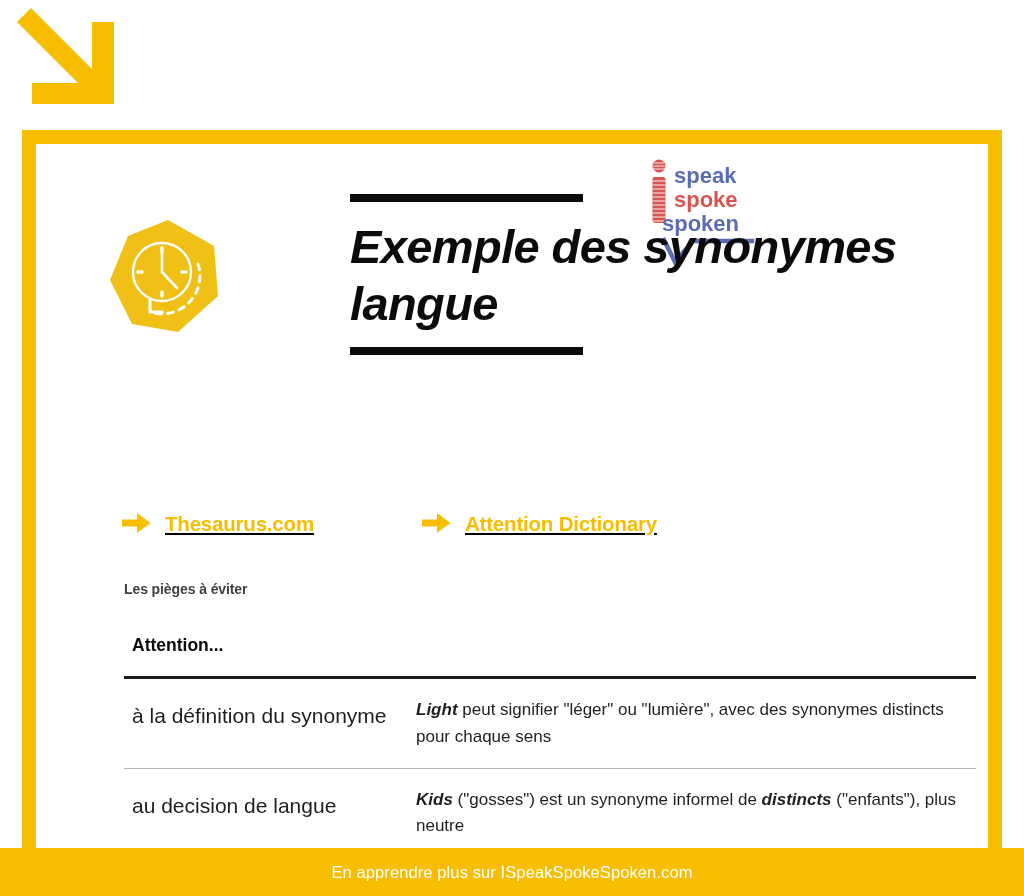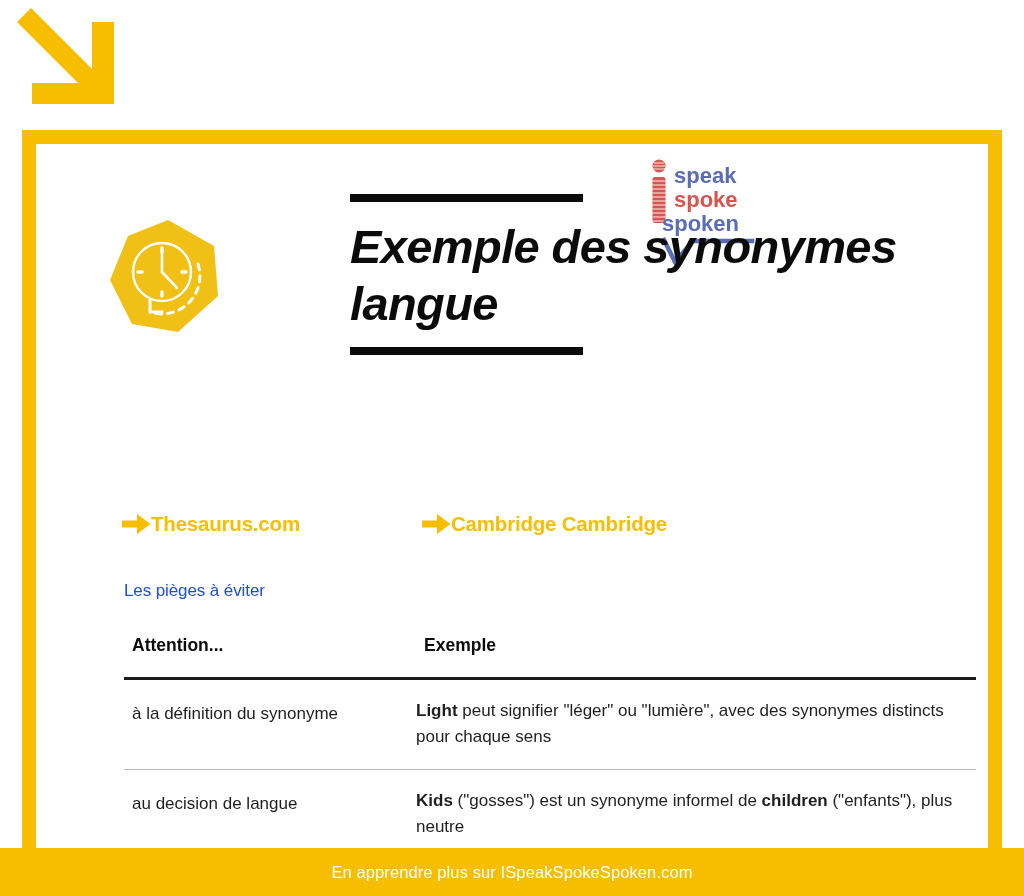--- a/index.html
+++ b/index.html
@@ -127,42 +127,43 @@
   .links-row {
     position: absolute;
     left: 86px;
     top: 368px;
     width: 860px;
     display: flex;
     align-items: center;
   }
   .link-item {
     display: flex;
-    align-items: center;
+    gap: 14px;
     cursor: pointer;
+    text-decoration: underline;
   }
   .link-item.l1 { width: 300px; }
   .link-item.l2 { width: 345px; }
   .link-item.l3 { width: 215px; }
   .link-label {
     color: #F7BE00;
     font-size: 20.5px;
     font-weight: 700;
     letter-spacing: -.2px;
     white-space: nowrap;
   }
 
   
   .pitfalls-heading {
     position: absolute;
     left: 88px;
     top: 437px;
-    color: #1d4ed8;
-    font-size: 17px;
-    font-weight: 400;
+    color: #404040;
+    font-size: 14px;
+    font-weight: 700;
     letter-spacing: -.1px;
   }
 
   
   .table {
     position: absolute;
     left: 88px;
     top: 488px;
     width: 852px;
   }
@@ -180,33 +181,34 @@
   }
   .tbody .trow {
     border-bottom: 1px solid #b8b8b8;
   }
   .tcell {
     box-sizing: border-box;
   }
   .col-a {
     width: 292px;
     padding: 21px 16px 21px 8px;
-    font-size: 17px;
+    font-size: 21px;
     line-height: 1.5;
     color: #1f1f1f;
   }
   .col-b {
     width: 560px;
     padding: 18px 4px 18px 0;
     font-size: 17px;
     line-height: 1.55;
     color: #1f1f1f;
   }
   .col-b b {
     font-weight: 700;
+    font-style: italic;
   }
 </style>
 </head>
 <body>
 
 <div class="poster">
 
   <svg class="corner-arrow" viewBox="0 0 100 100" xmlns="http://www.w3.org/2000/svg">
     <path d="M3 14 L17 0 L78 61 L78 14 L100 14 L100 96 L18 96 L18 75 L64 75 Z" fill="#F7BE00"></path>
   </svg>
@@ -255,41 +257,40 @@
         <svg width="29" height="22" viewBox="0 0 29 22">
           <path d="M0 7.5 h15 V1 L28.5 11 L15 21 v-6.5 H0 Z" fill="#F7BE00"></path>
         </svg>
         <span class="link-label">Thesaurus.com</span>
       </div>
 
       <div class="link-item l2">
         <svg width="29" height="22" viewBox="0 0 29 22">
           <path d="M0 7.5 h15 V1 L28.5 11 L15 21 v-6.5 H0 Z" fill="#F7BE00"></path>
         </svg>
-        <span class="link-label">Cambridge Cambridge</span>
+        <span class="link-label">Attention Dictionary</span>
       </div>
 
 
     </div>
 
     <div class="pitfalls-heading">Les pièges à éviter</div>
 
     <div class="table">
       <div class="trow thead">
         <div class="tcell col-a">Attention...</div>
-        <div class="tcell col-b">Exemple</div>
       </div>
       <div class="tbody">
           <div class="trow">
             <div class="tcell col-a">à la définition du synonyme</div>
             <div class="tcell col-b"><b>Light</b><span> peut signifier "léger" ou "lumière", avec des synonymes distincts pour chaque sens</span></div>
           </div>
           <div class="trow">
             <div class="tcell col-a">au decision de langue</div>
-            <div class="tcell col-b"><b>Kids</b><span> ("gosses") est un synonyme informel de </span><b>children</b><span> ("enfants"), plus neutre</span></div>
+            <div class="tcell col-b"><b>Kids</b><span> ("gosses") est un synonyme informel de </span><b>distincts</b><span> ("enfants"), plus neutre</span></div>
           </div>
           <div class="trow">
             <div class="tcell col-a">aux collocations</div>
             <div class="tcell col-b"><span>On dit </span><b>make a decision</b><span> ("prendre une décision") plutôt que </span><b>do a decision</b></div>
           </div>
         </div>
     </div>
 
   </div>
 

